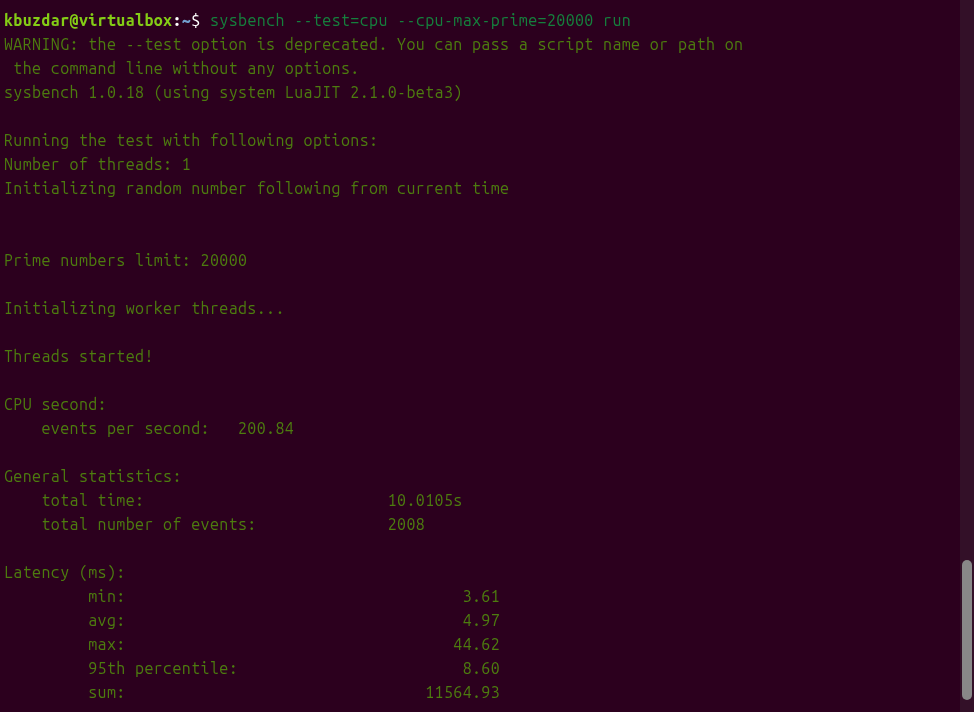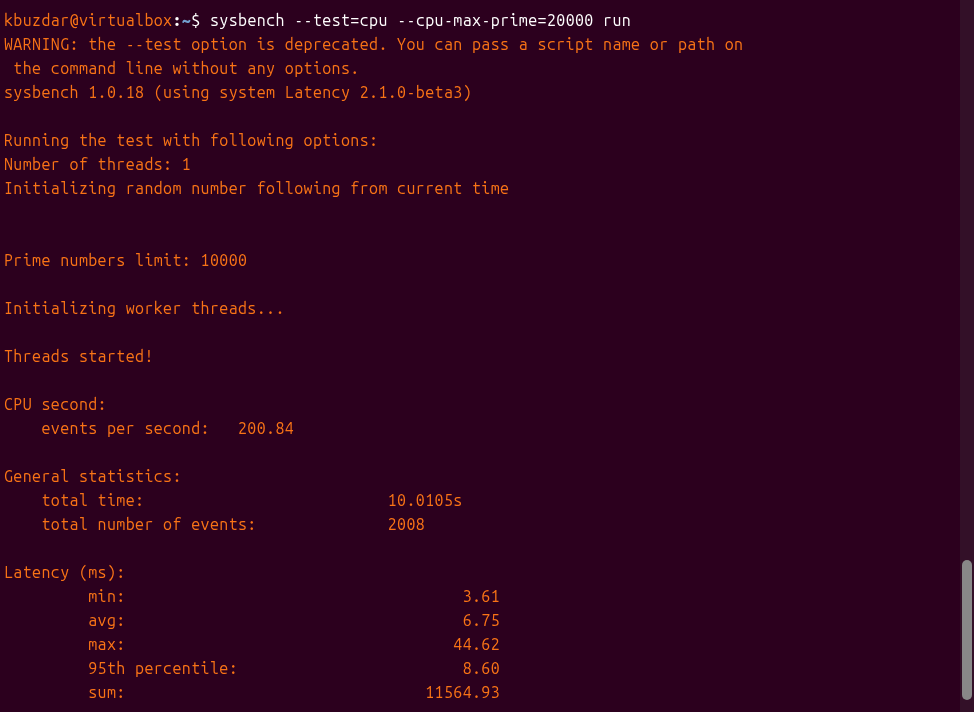--- a/index.html
+++ b/index.html
@@ -17,39 +17,39 @@
       height: 712px;
       padding: 8px 4px;
       overflow: hidden;
       position: relative;
     }
     .terminal {
       white-space: pre;
       letter-spacing: 0.4px;
     }
     .prompt-user {
-      color: #f97316;
-      font-weight: normal;
+      color: #84cc16;
+      font-weight: bold;
     }
     .prompt-colon {
       color: #ffffff;
       font-weight: bold;
     }
     .prompt-path {
       color: #729fcf;
       font-weight: bold;
     }
     .prompt-dollar {
       color: #ffffff;
     }
     .command {
-      color: #ffffff;
+      color: #15803d;
     }
     .output {
-      color: #f97316;
+      color: #4d7c0f;
     }
     .scrollbar {
       position: absolute;
       right: 2px;
       top: 560px;
       width: 10px;
       height: 140px;
       background-color: #888888;
       border-radius: 5px;
     }
@@ -61,42 +61,42 @@
       height: 712px;
       background-color: rgba(80, 80, 80, 0.2);
     }
   </style>
 </head>
 <body>
 
 <div class="terminal"><span><span class="prompt-user">kbuzdar@virtualbox</span><span class="prompt-colon">:</span><span class="prompt-path">~</span><span class="prompt-dollar">$ </span><span class="command">sysbench --test=cpu --cpu-max-prime=20000 run</span></span>
 <span class="output">WARNING: the --test option is deprecated. You can pass a script name or path on</span>
 <span class="output"> the command line without any options.</span>
-<span class="output">sysbench 1.0.18 (using system Latency 2.1.0-beta3)</span>
+<span class="output">sysbench 1.0.18 (using system LuaJIT 2.1.0-beta3)</span>
 <span class="output"></span>
 <span class="output">Running the test with following options:</span>
 <span class="output">Number of threads: 1</span>
 <span class="output">Initializing random number following from current time</span>
 <span class="output"></span>
 <span class="output"></span>
-<span class="output">Prime numbers limit: 10000</span>
+<span class="output">Prime numbers limit: 20000</span>
 <span class="output"></span>
 <span class="output">Initializing worker threads...</span>
 <span class="output"></span>
 <span class="output">Threads started!</span>
 <span class="output"></span>
 <span class="output">CPU second:</span>
 <span class="output">    events per second:   200.84</span>
 <span class="output"></span>
 <span class="output">General statistics:</span>
 <span class="output">    total time:                          10.0105s</span>
 <span class="output">    total number of events:              2008</span>
 <span class="output"></span>
 <span class="output">Latency (ms):</span>
 <span class="output">         min:                                    3.61</span>
-<span class="output">         avg:                                    6.75</span>
+<span class="output">         avg:                                    4.97</span>
 <span class="output">         max:                                   44.62</span>
 <span class="output">         95th percentile:                        8.60</span>
 <span class="output">         sum:                                11564.93</span></div>
 
 <div class="scrollbar-track">
   <div class="scrollbar"></div>
 </div>
 
 </body></html>

